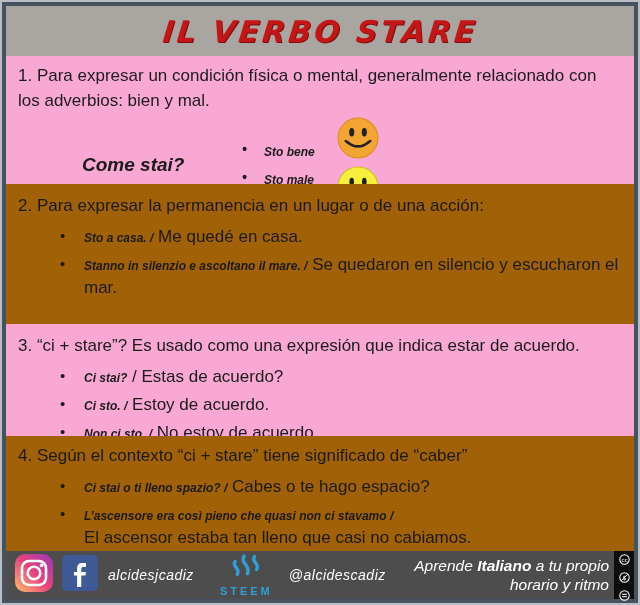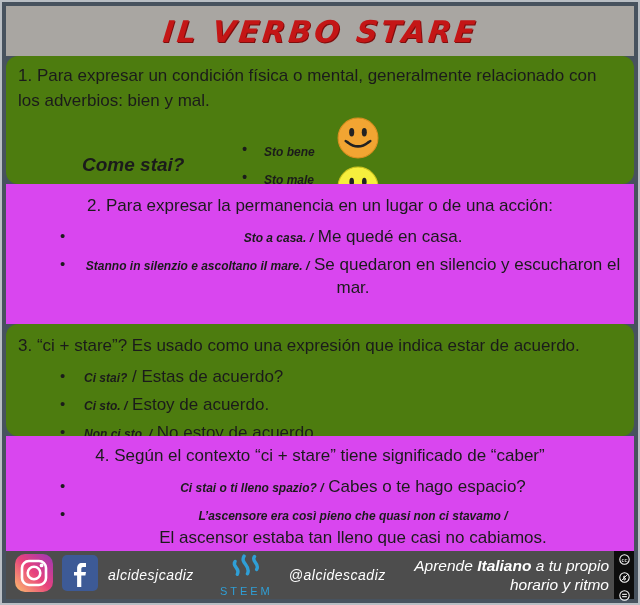--- a/index.html
+++ b/index.html
@@ -16,22 +16,22 @@
   .title-bar{
     flex:0 0 50px;background:#a9a6a2;display:flex;align-items:center;justify-content:center;
   }
   .title-text{
     font-family:"DejaVu Sans", sans-serif;font-weight:bold;font-style:italic;
     font-size:30px;letter-spacing:3px;color:#c41616;
     transform:skewX(-6deg);text-shadow:1px 1px 0 #7d0d0d;
   }
   
   .section{box-sizing:border-box;padding:8px 12px 0 12px;overflow:hidden;}
-  .blue{background:#4d7c0f;border-radius:12px;}
-  .white{background:#d946ef;text-align:center;}
+  .blue{background:#f9a8d4;}
+  .white{background:#a16207;}
   .s1{flex:0 0 128px;}
   .s2{flex:0 0 140px;padding-top:10px;}
   .s3{flex:0 0 112px;padding-top:10px;}
   .s4{flex:0 0 115px;}
   .heading{font-size:17px;line-height:1.45;}
   ul.bullets{list-style:none;margin:7px 0 0 40px;padding:0;}
   ul.bullets li{
     position:relative;padding-left:26px;margin-bottom:5px;
     font-size:17px;line-height:1.35;
   }
@@ -54,21 +54,21 @@
   
   .footer{
     flex:0 0 48px;background:#4d4d4d;display:flex;align-items:center;
     padding-left:8px;box-sizing:border-box;color:#fff;
   }
   .handle{font-style:italic;font-size:14px;letter-spacing:.5px;}
   .h1{margin-left:10px;}
   .h2{margin-left:16px;}
   .fb{margin-left:8px;}
   .steem{margin-left:26px;display:flex;flex-direction:column;align-items:center;}
-  .steem-label{font-size:11px;font-weight:normal;letter-spacing:3px;color:#2f9fd6;margin-top:-1px;}
+  .steem-label{font-size:11px;font-weight:bold;letter-spacing:3px;color:#2f9fd6;margin-top:-1px;}
   .tagline{
     margin-left:auto;margin-right:5px;text-align:right;font-style:italic;
     font-size:15.5px;line-height:1.25;
   }
   .tagline b{font-weight:bold;}
   .cc-strip{
     width:20px;height:48px;background:#0d0d0d;display:flex;flex-direction:column;
     align-items:center;justify-content:space-evenly;flex:0 0 20px;
   }
 </style>

